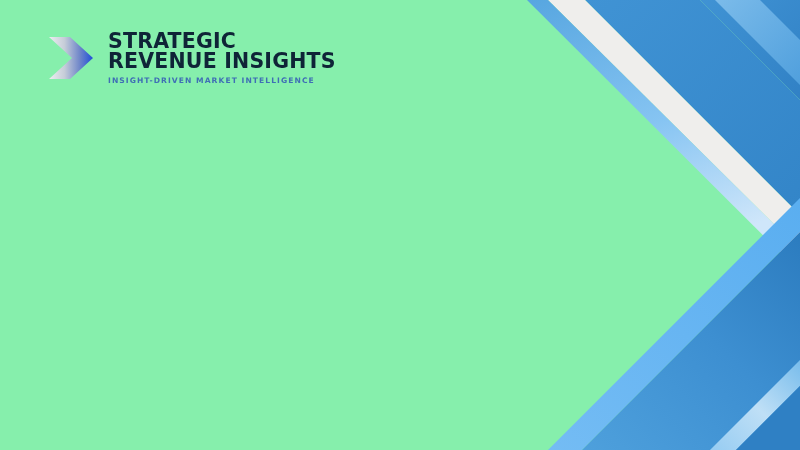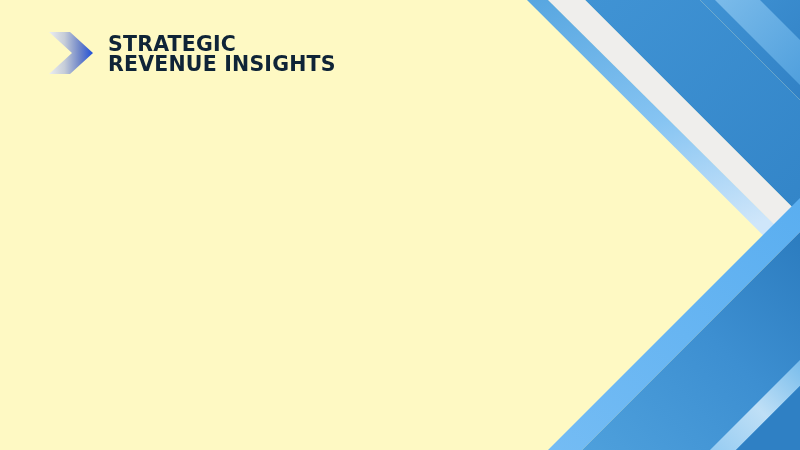--- a/index.html
+++ b/index.html
@@ -13,21 +13,21 @@
 
   body {
     font-family: "DejaVu Sans", "Liberation Sans", sans-serif;
     background: #efeeec;
   }
 
   #slide {
     position: relative;
     width: 800px;
     height: 450px;
-    background: #fef9c3;
+    background: #86efac;
     overflow: hidden;
   }
 
   
   .deco-layer {
     position: absolute;
     inset: 0;
     width: 800px;
     height: 450px;
     pointer-events: none;
@@ -184,18 +184,19 @@
           <stop offset="70%" stop-color="#6f86c9"></stop>
           <stop offset="100%" stop-color="#1f4fd8"></stop>
         </linearGradient>
       </defs>
       <path d="M1,2 L22,2 L45,23 L22,44 L1,44 L24,23 Z" fill="url(#chevGrad)"></path>
     </svg>
 
     <div class="logo-text-group">
       <div class="logo-line1">STRATEGIC</div>
       <div class="logo-line2">REVENUE INSIGHTS</div>
+      <div class="logo-tagline">INSIGHT-DRIVEN MARKET INTELLIGENCE</div>
     </div>
   </div>
 
 
 
 </div>
 
 </body></html>

